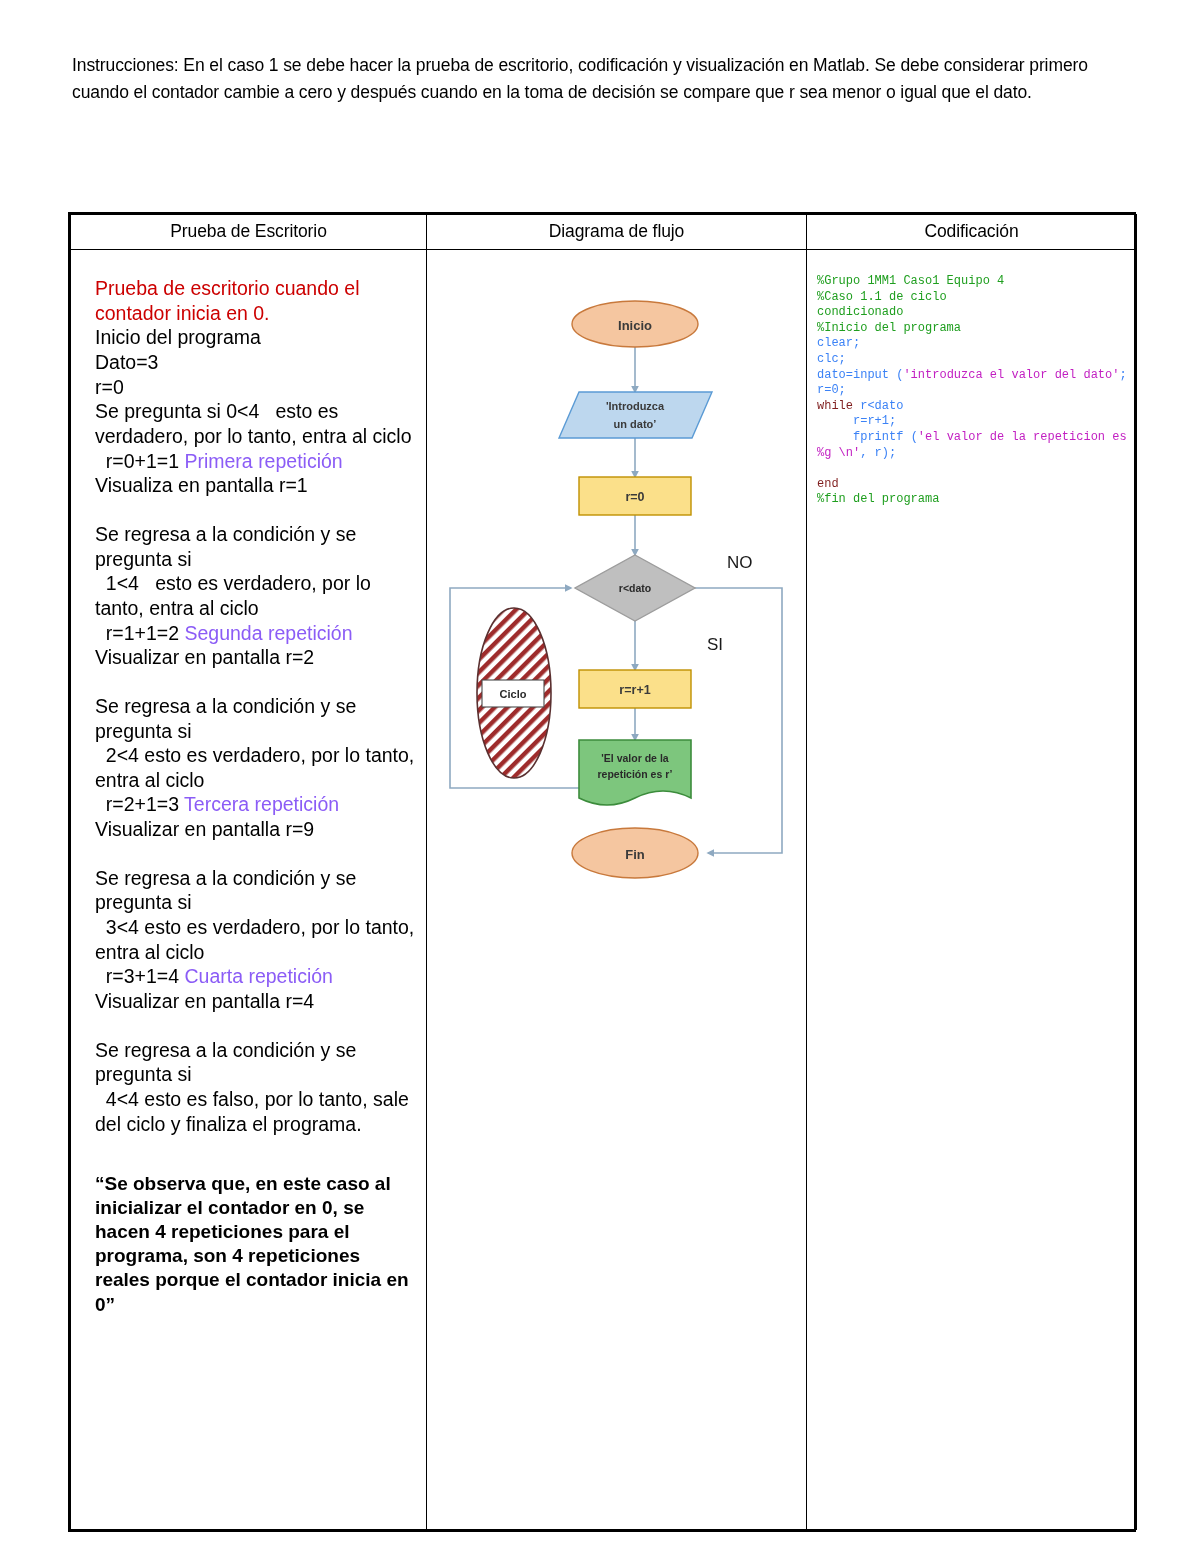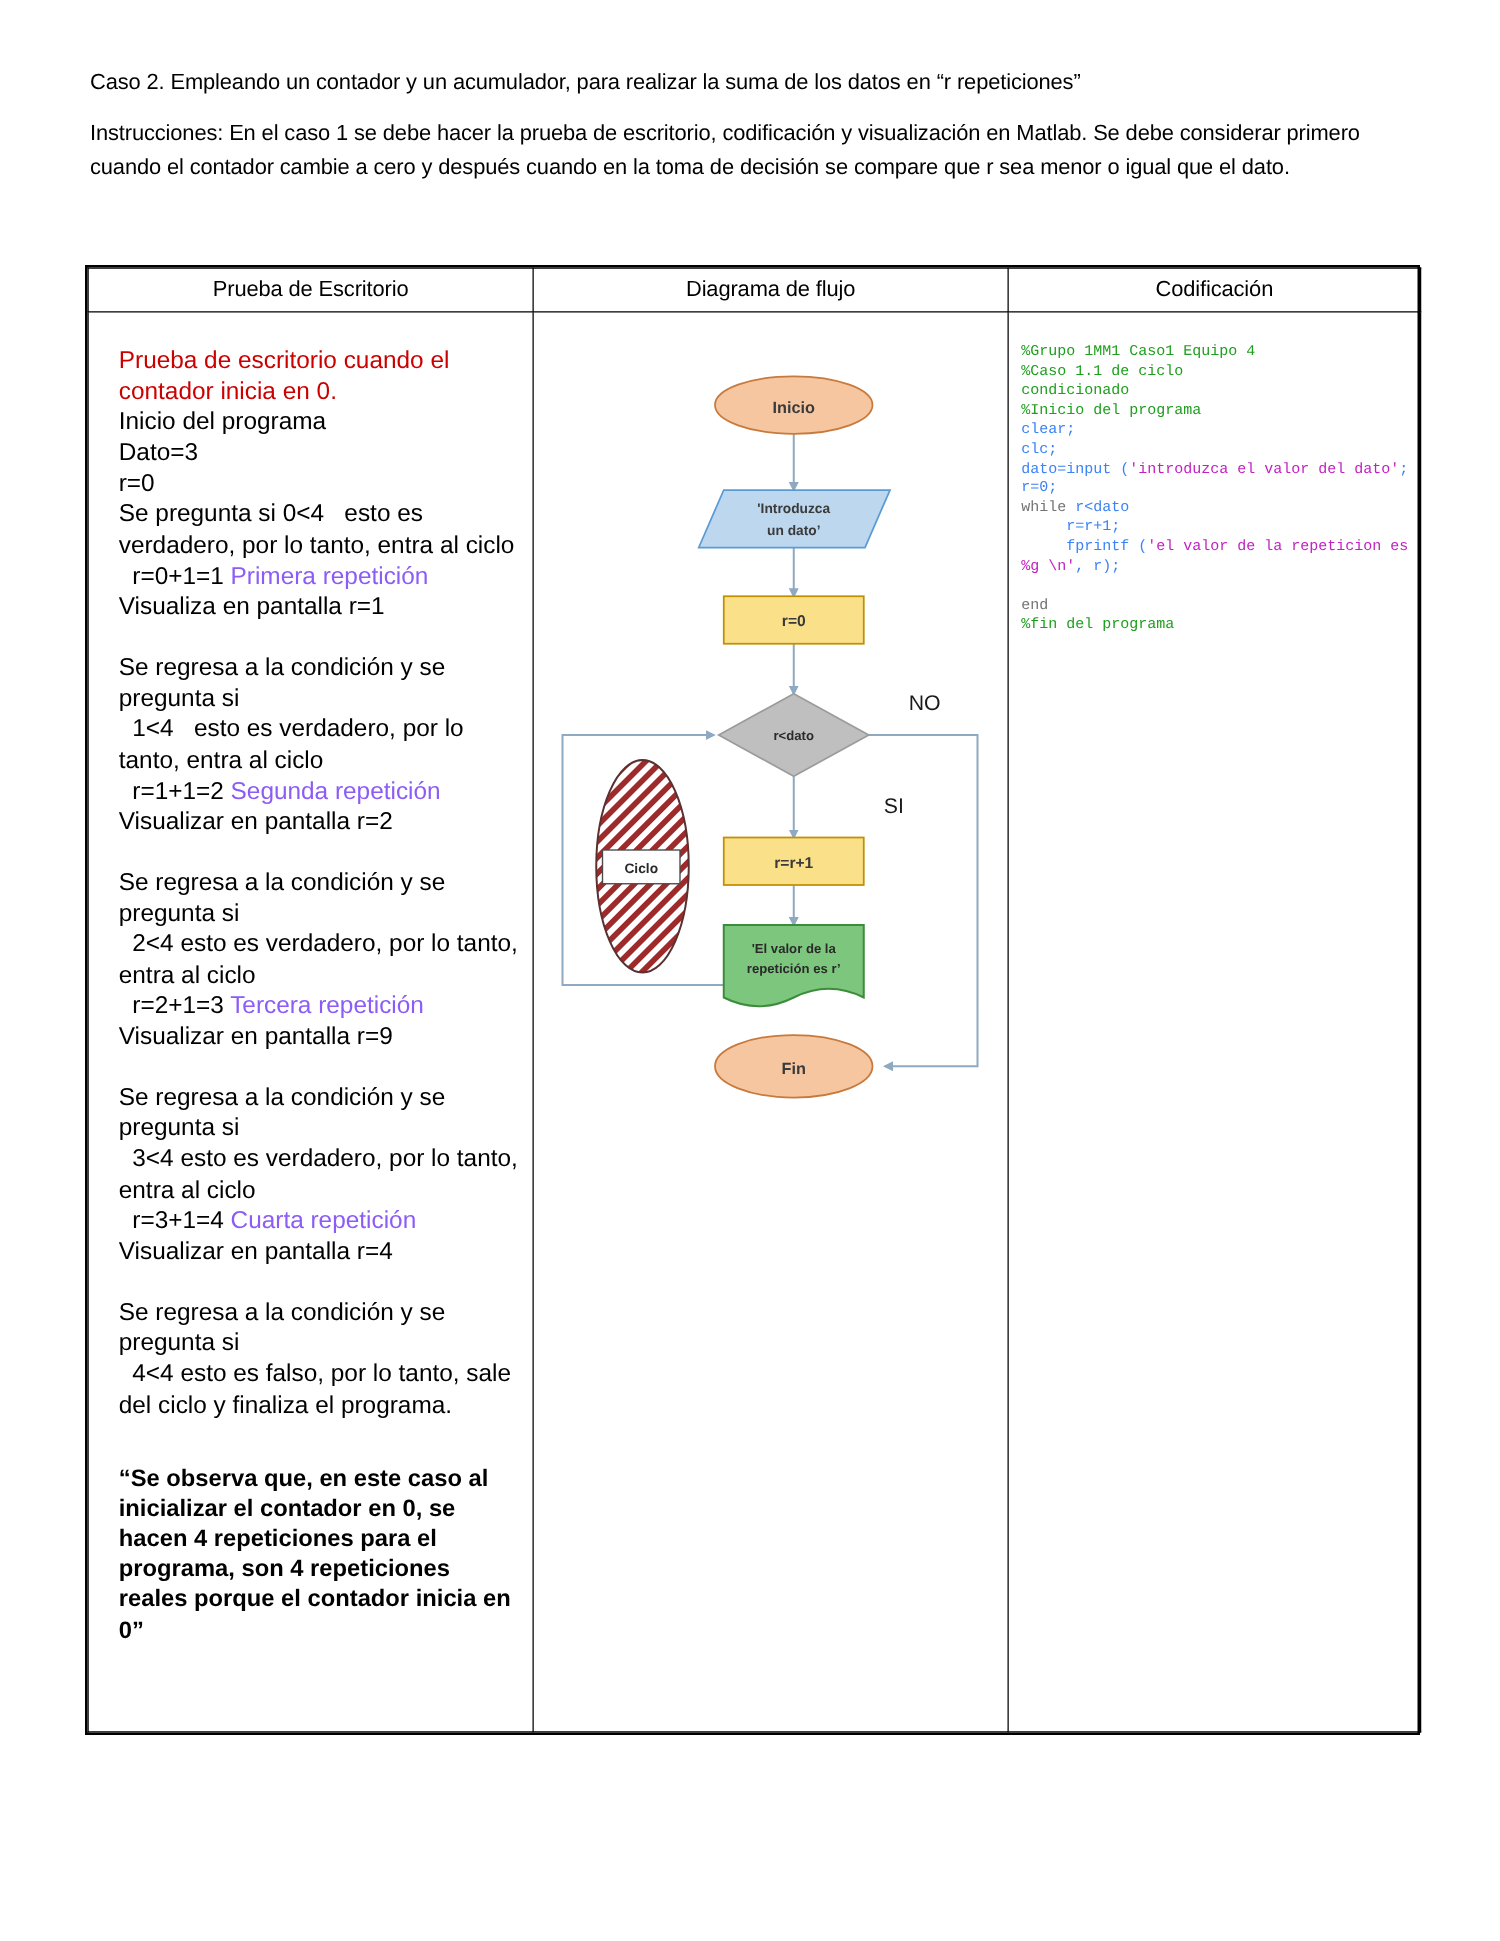--- a/index.html
+++ b/index.html
@@ -35,21 +35,21 @@
     letter-spacing: -0.1px;
     color: #000;
   }
   .intro p.para2 { margin-bottom: 0; }
 
   
   .doc-table {
     position: absolute;
     left: 68px; top: 212px;
     width: 1068px;
-    height: 1176px;
+    height: 1320px;
     border: 2px solid #000;
     border-collapse: collapse;
   }
   .tbl {
     width: 100%;
     height: 100%;
     border-collapse: collapse;
     table-layout: fixed;
   }
   .tbl td, .tbl th {
@@ -100,30 +100,29 @@
   .code {
     padding: 24px 6px 10px 10px;
     font-family: "Liberation Mono", monospace;
     font-size: 12px;
     line-height: 1.30;
     white-space: pre-wrap;
     word-break: break-word;
   }
   .c-comment { color: #1E9E1E; }
   .c-string  { color: #C21FC2; }
-  .c-kw      { color: #737373; }
+  .c-kw      { color: #7f1d1d; }
   .c-plain   { color: #3b82f6; }
 </style>
 </head>
 <body>
 
 <div class="page">
 
   <div class="intro">
-    <p class="para1">Caso 2. Empleando un contador y un acumulador, para realizar la suma de los datos en “r repeticiones”</p>
     <p class="para2">Instrucciones: En el caso 1 se debe hacer la prueba de escritorio, codificación y visualización en Matlab. Se debe considerar primero cuando el contador cambie a cero y después cuando en la toma de decisión se compare que r sea menor o igual que el dato.</p>
   </div>
 
   <div class="doc-table">
     <table class="tbl">
       <colgroup>
         <col class="col-a">
           <col class="col-b">
           <col class="col-c">
       </colgroup>

